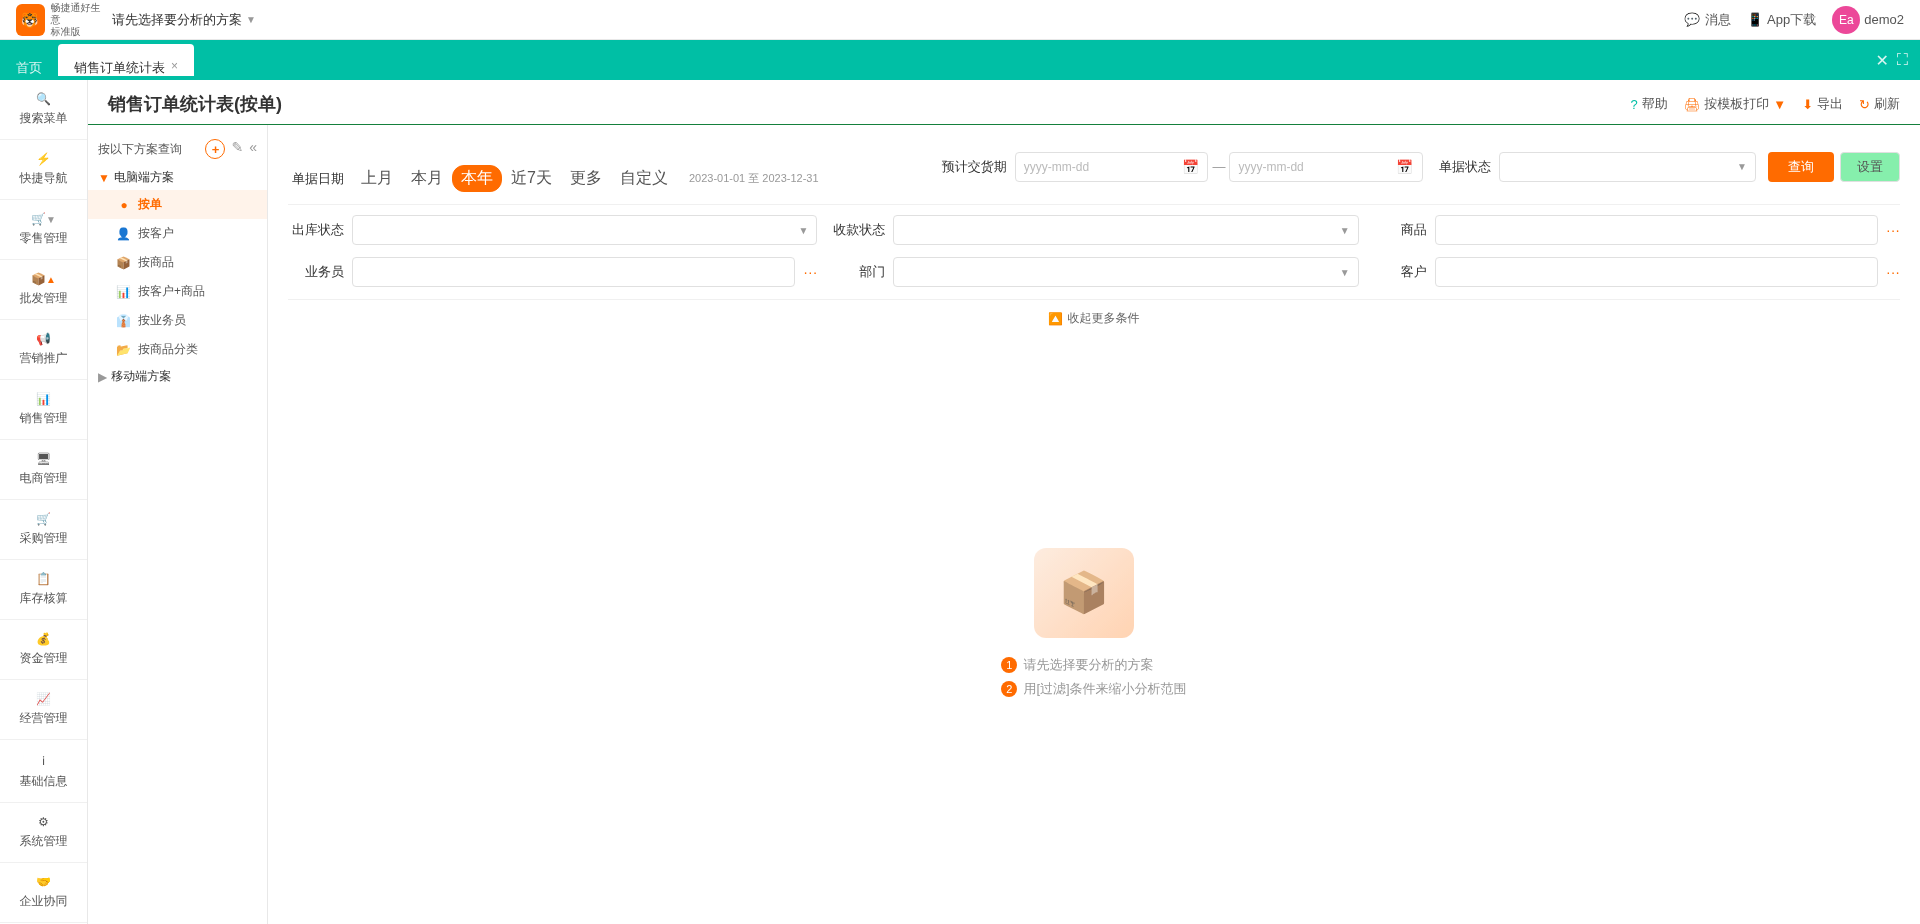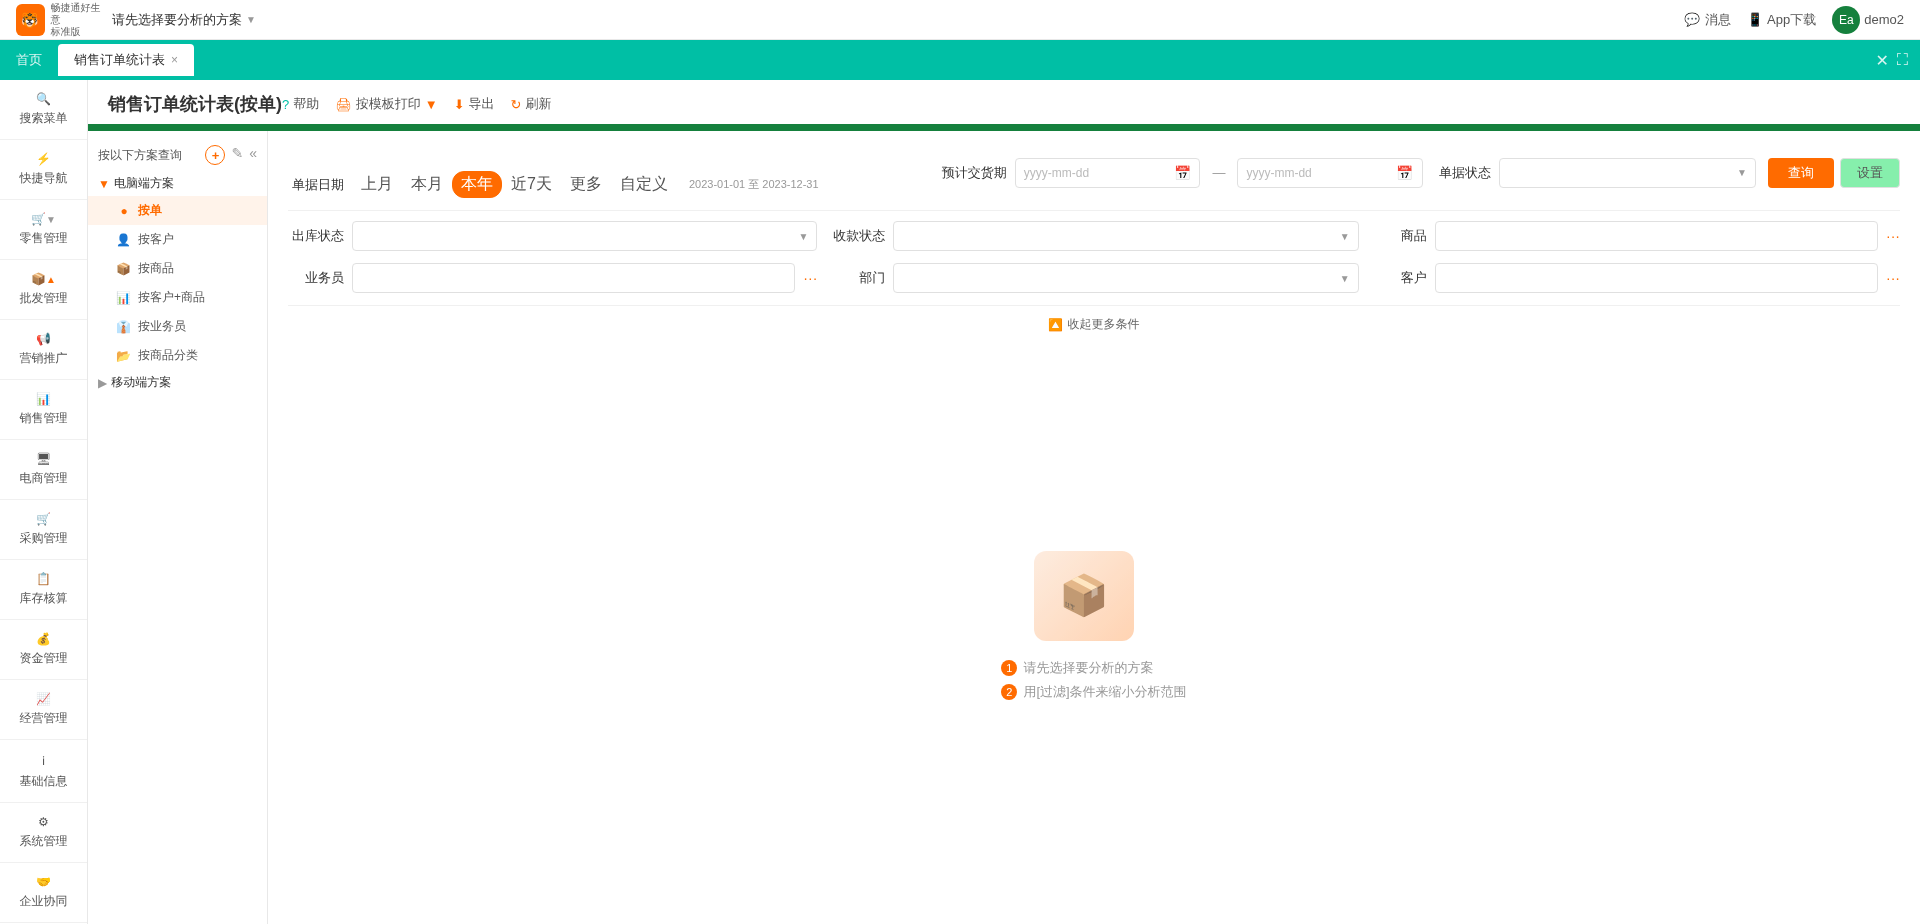--- a/index.html
+++ b/index.html
@@ -11,29 +11,29 @@
       background: #fff; border-bottom: 1px solid #e8e8e8;
       padding: 0 16px; gap: 8px;
     }
     .logo-area { display: flex; align-items: center; gap: 6px; width: 88px; }
     .logo-icon { width: 32px; height: 32px; background: #ff6b00; border-radius: 6px; display: flex; align-items: center; justify-content: center; color: #fff; font-size: 14px; font-weight: bold; }
     .logo-text { font-size: 10px; color: #666; line-height: 1.2; }
     .app-selector { display: flex; align-items: center; gap: 4px; color: #333; font-size: 13px; cursor: pointer; flex: 1; }
     .app-selector-arrow { color: #999; font-size: 10px; }
     .top-bar-right { display: flex; align-items: center; gap: 16px; margin-left: auto; }
     .top-bar-item { display: flex; align-items: center; gap: 4px; color: #555; cursor: pointer; font-size: 13px; }
-    .avatar { width: 28px; height: 28px; border-radius: 50%; background: #15803d; display: flex; align-items: center; justify-content: center; color: #fff; font-size: 12px; }
+    .avatar { width: 28px; height: 28px; border-radius: 50%; background: #ec4899; display: flex; align-items: center; justify-content: center; color: #fff; font-size: 12px; }
 
     
     .tab-bar {
       display: flex; align-items: center; height: 40px;
       background: #00bfa5; padding: 0 0 0 0;
     }
     .tab-item {
-      display: flex; align-items: center; height: 32px; padding: 15px 16px;
+      display: flex; align-items: flex-start; height: 32px; padding: 15px 16px;
       color: rgba(255,255,255,0.85); cursor: pointer; font-size: 13px; gap: 6px;
     }
     .tab-item.active { background: #fff; color: #333; border-radius: 4px 4px 0 0; }
     .tab-close { color: #999; font-size: 12px; cursor: pointer; }
     .tab-bar-right { margin-left: auto; display: flex; align-items: center; gap: 8px; padding-right: 12px; }
     .tab-bar-btn { color: rgba(255,255,255,0.85); cursor: pointer; font-size: 16px; }
 
     
     .main-layout { display: flex; height: calc(924px - 80px); }
 
@@ -47,22 +47,22 @@
       padding: 12px 4px; cursor: pointer; color: #555; font-size: 12px; text-align: center;
       border-bottom: 1px solid #f0f0f0; gap: 4px;
     }
     .sidebar-section { display: flex; align-items: center; justify-content: center; width: 100%; }
 
     
     .content-area { flex: 1; display: flex; flex-direction: column; overflow: hidden; }
 
     
     .page-header {
-      display: flex; align-items: center; 
-      padding: 12px 20px 8px; background: #fff; border-bottom: 7px solid #15803d;
+      display: flex; align-items: center; justify-content: space-between;
+      padding: 12px 20px 8px; background: #fff; border-bottom: 1px solid #15803d;
     }
     .page-title { font-size: 18px; font-weight: bold; color: #333; }
     .page-actions { display: flex; align-items: center; gap: 16px; }
     .page-action-item { display: flex; align-items: center; gap: 4px; color: #555; cursor: pointer; font-size: 13px; }
 
     
     .main-content { flex: 1; display: flex; overflow: hidden; background: #f5f5f5; }
 
     
     .left-panel {
@@ -108,21 +108,21 @@
       flex: 1; height: 30px; border: 1px solid #e0e0e0; border-radius: 4px;
       padding: 0 8px; font-size: 12px; color: #333; outline: none;
     }
     .filter-select {
       flex: 1; height: 30px; border: 1px solid #e0e0e0; border-radius: 4px;
       padding: 0 8px; font-size: 12px; color: #333; background: #fff;
       display: flex; align-items: center; justify-content: space-between; cursor: pointer;
     }
     .filter-select .placeholder { color: #bbb; }
     .filter-select-arrow { color: #999; font-size: 10px; }
-    .date-group { display: flex; align-items: center; gap: 12px; flex: 1; }
+    .date-group { display: flex; align-items: center; gap: 4px; flex: 1; }
     .date-input {
       flex: 1; height: 30px; border: 1px solid #e0e0e0; border-radius: 4px;
       padding: 0 8px; font-size: 12px; color: #bbb; display: flex; align-items: center; justify-content: space-between; cursor: pointer;
     }
     .date-dash { color: #999; }
     .date-icon { color: #ff6b00; font-size: 14px; }
 
     
     .date-tabs { display: flex; align-items: center; gap: 0; }
     .date-tab {

